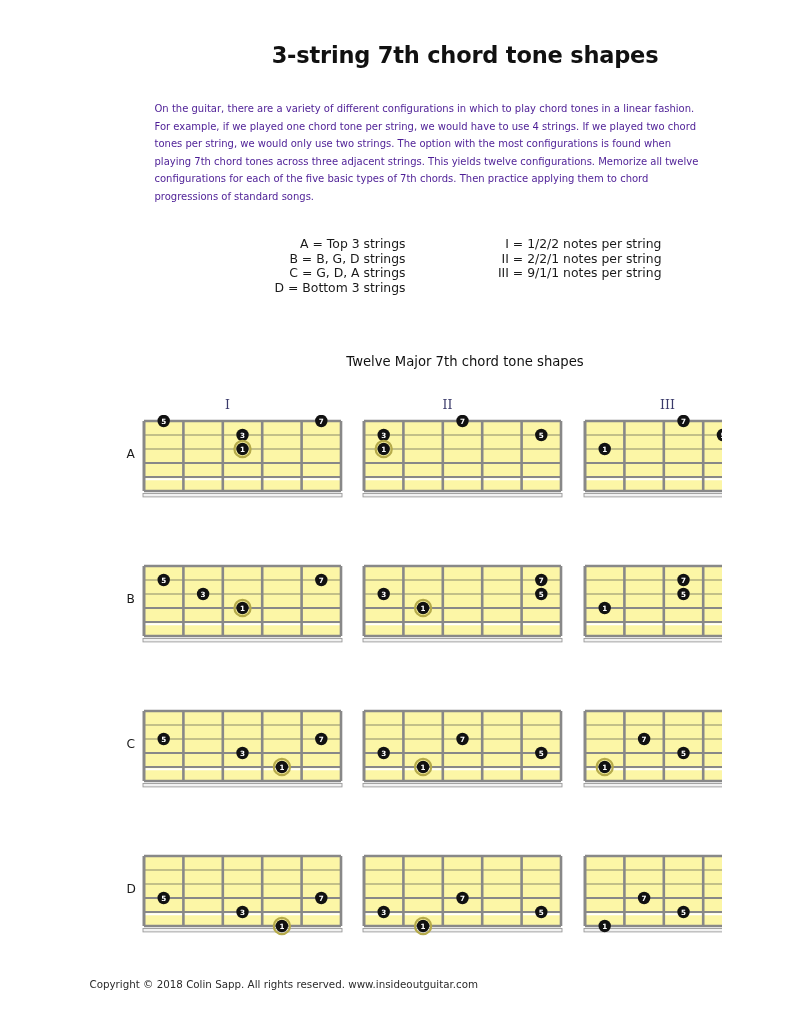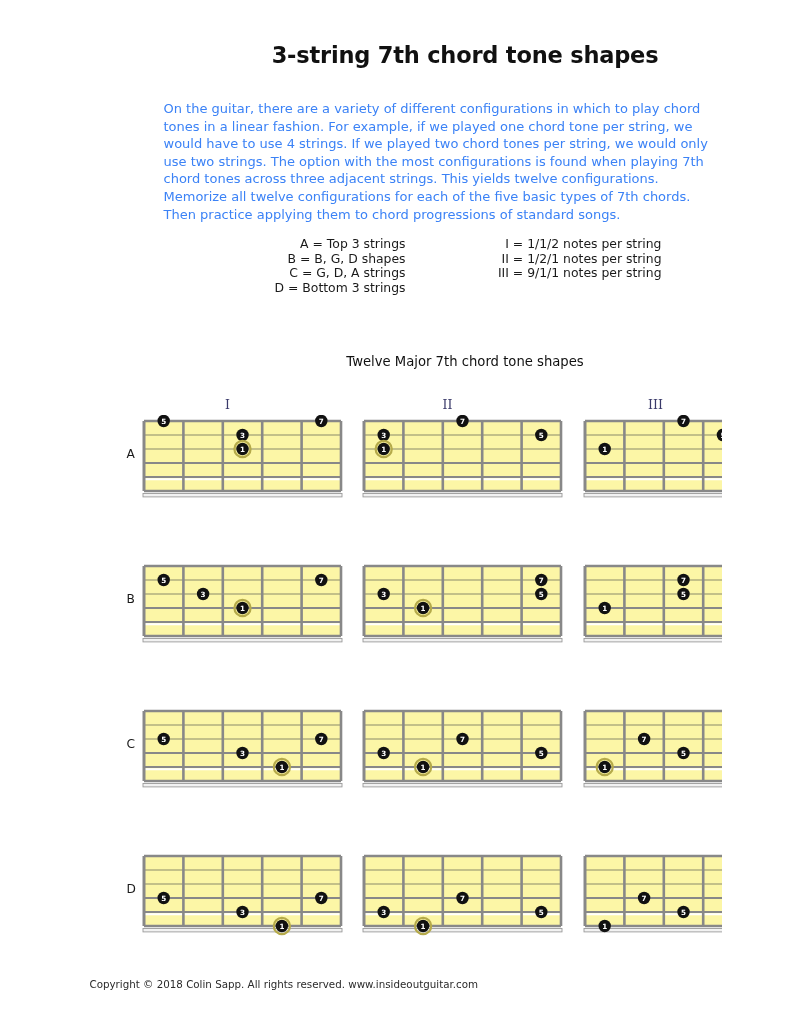--- a/index.html
+++ b/index.html
@@ -32,25 +32,25 @@
     font-size: 22.5px;
     font-weight: bold;
     letter-spacing: -0.2px;
     color: #111111;
   }
 
   
   .intro {
     position: absolute;
     top: 100px;
-    left: 94px;
+    left: 85px;
     width: 550px;
-    font-size: 13px;
+    font-size: 10px;
     line-height: 17.6px;
-    color: #3b82f6;
+    color: #4c1d95;
     text-align: left;
   }
 
   
   .legend {
     position: absolute;
     top: 237px;
     left: 0;
     width: 791px;
     height: 70px;
@@ -138,27 +138,27 @@
 
 <div class="page">
 
   <div class="doc-title">3-string 7th chord tone shapes</div>
 
   <div class="intro">On the guitar, there are a variety of different configurations in which to play chord tones in a linear fashion. For example, if we played one chord tone per string, we would have to use 4 strings. If we played two chord tones per string, we would only use two strings. The option with the most configurations is found when playing 7th chord tones across three adjacent strings. This yields twelve configurations. Memorize all twelve configurations for each of the five basic types of 7th chords. Then practice applying them to chord progressions of standard songs.</div>
 
   <div class="legend">
     <div class="legend-col left">
       <span class="legend-row">A = Top 3 strings</span>
-      <span class="legend-row">B = B, G, D shapes</span>
+      <span class="legend-row">B = B, G, D strings</span>
       <span class="legend-row">C = G, D, A strings</span>
       <span class="legend-row">D = Bottom 3 strings</span>
     </div>
     <div class="legend-col right">
-      <span class="legend-row">I = 1/1/2 notes per string</span>
-      <span class="legend-row">II = 1/2/1 notes per string</span>
+      <span class="legend-row">I = 1/2/2 notes per string</span>
+      <span class="legend-row">II = 2/2/1 notes per string</span>
       <span class="legend-row">III = 9/1/1 notes per string</span>
     </div>
   </div>
 
   <div class="section-title">Twelve Major 7th chord tone shapes</div>
 
   <div class="grid" id="diagram-grid">
       <div class="grid-row">
         <div class="row-label">A</div>
         <div class="col-head" style="left: 138px;">I</div>
@@ -232,21 +232,21 @@
               <circle cx="181.29999999999998" cy="20" r="6.2" fill="#111111"></circle>
               <text x="181.29999999999998" y="22.5" text-anchor="middle" font-size="7.2" fill="#ffffff" font-family="&quot;DejaVu Sans&quot;, &quot;Liberation Sans&quot;, sans-serif" font-weight="bold">5</text>
             </g>
             <g>
               <circle cx="23.7" cy="34" r="8.1" fill="none" stroke="#b5aa4a" stroke-width="2.2"></circle>
               <circle cx="23.7" cy="34" r="6.2" fill="#111111"></circle>
               <text x="23.7" y="36.5" text-anchor="middle" font-size="7.2" fill="#ffffff" font-family="&quot;DejaVu Sans&quot;, &quot;Liberation Sans&quot;, sans-serif" font-weight="bold">1</text>
             </g>
           </svg>
         </div>
-        <div class="col-head" style="left: 566px;">III</div>
+        <div class="col-head" style="left: 578px;">III</div>
         <div class="board" style="left: 511px;">
           <svg width="205" height="92" viewBox="0 0 205 92">
             <rect x="4" y="6" width="197" height="70" fill="#FCF6A6" stroke="none"></rect>
             <line x1="4" y1="6" x2="201" y2="6" stroke="#888888" stroke-width="2.4"></line>
             <line x1="4" y1="20" x2="201" y2="20" stroke="#8a8a6a" stroke-width="1.1"></line>
             <line x1="4" y1="34" x2="201" y2="34" stroke="#8a8a6a" stroke-width="1.1"></line>
             <line x1="4" y1="48" x2="201" y2="48" stroke="#8a8a6a" stroke-width="1.1"></line>
             <line x1="4" y1="62" x2="201" y2="62" stroke="#8a8a6a" stroke-width="1.1"></line>
             <line x1="4" y1="76" x2="201" y2="76" stroke="#888888" stroke-width="2.4"></line>
             <line x1="4" y1="48" x2="201" y2="48" stroke="#888888" stroke-width="2"></line>

